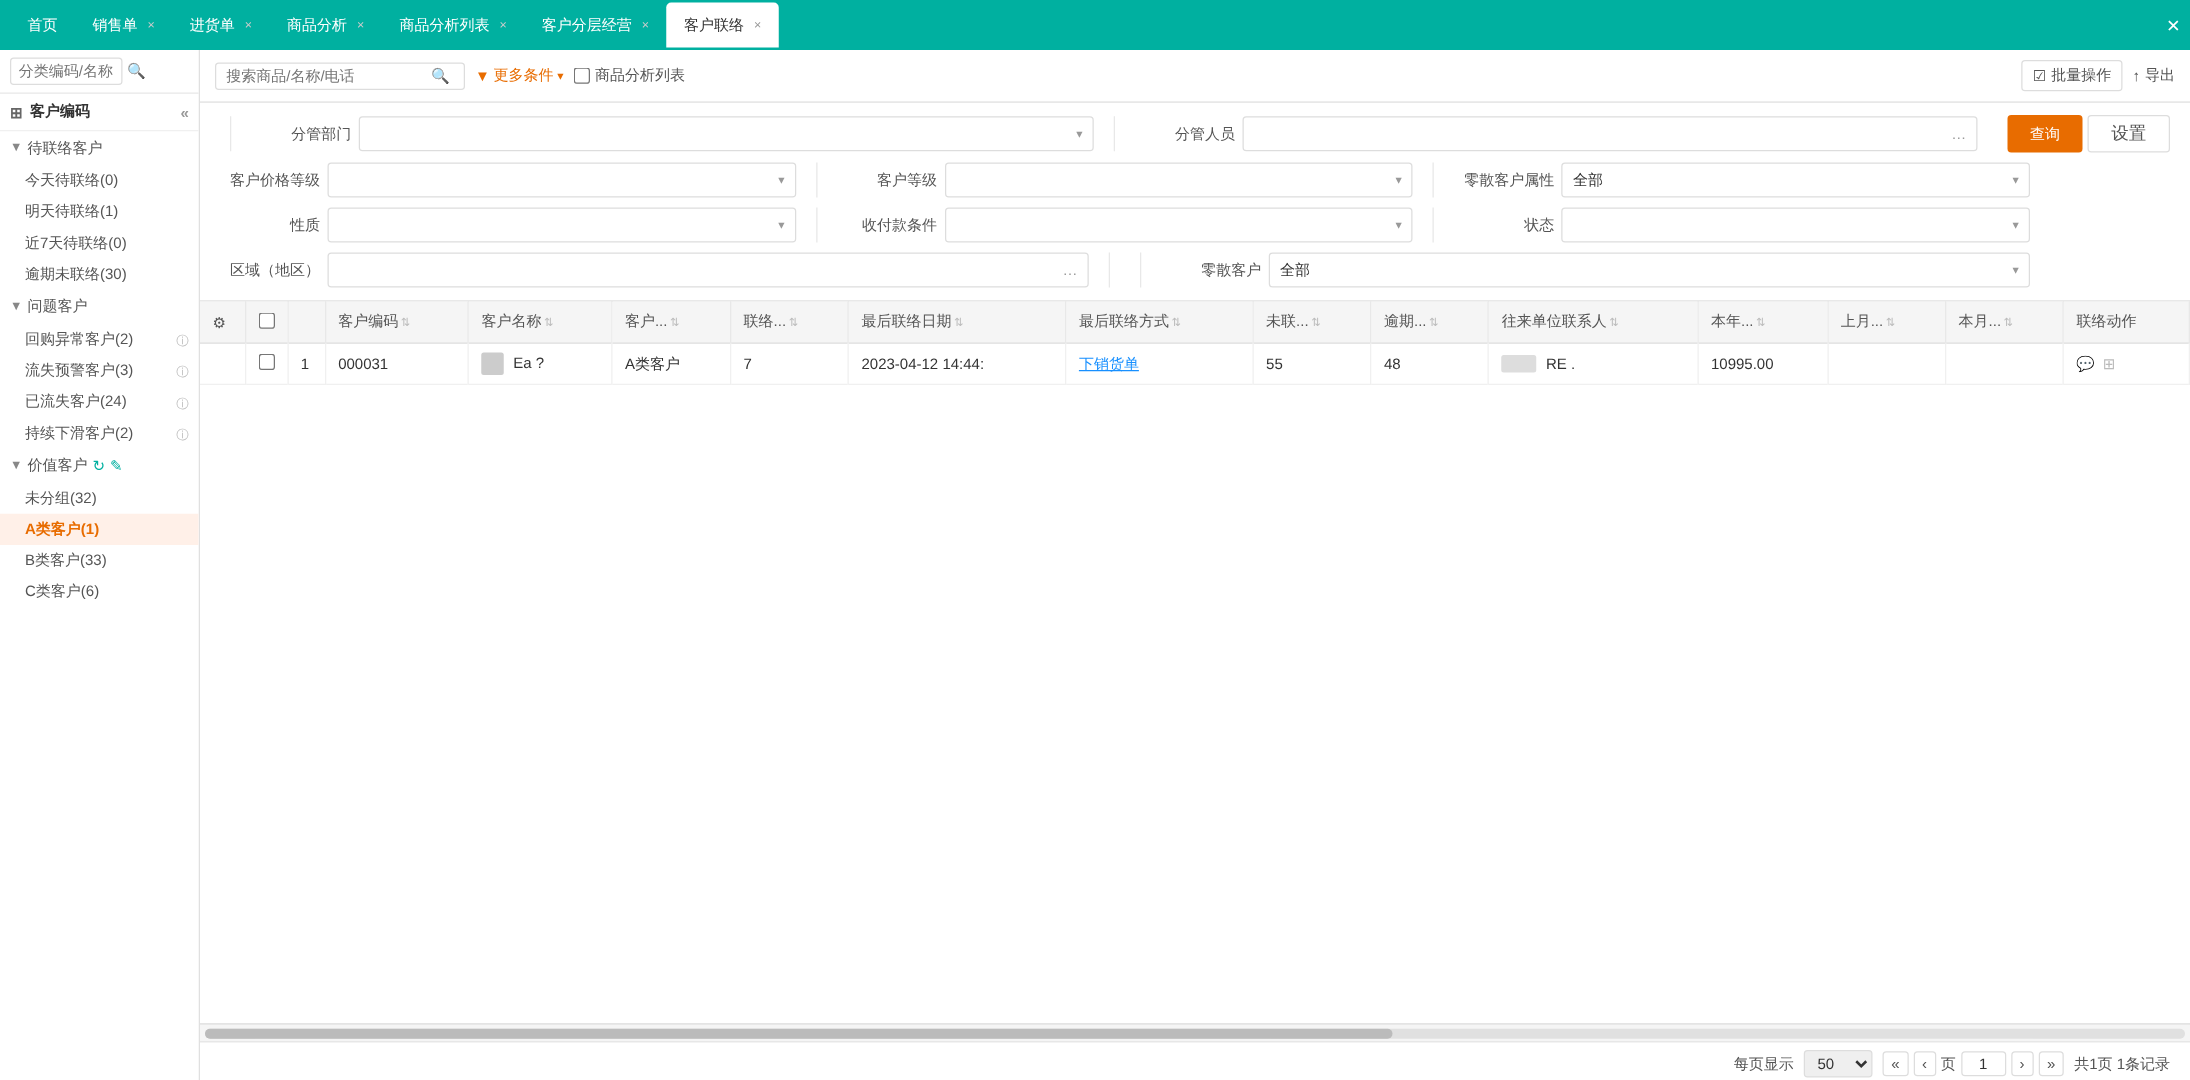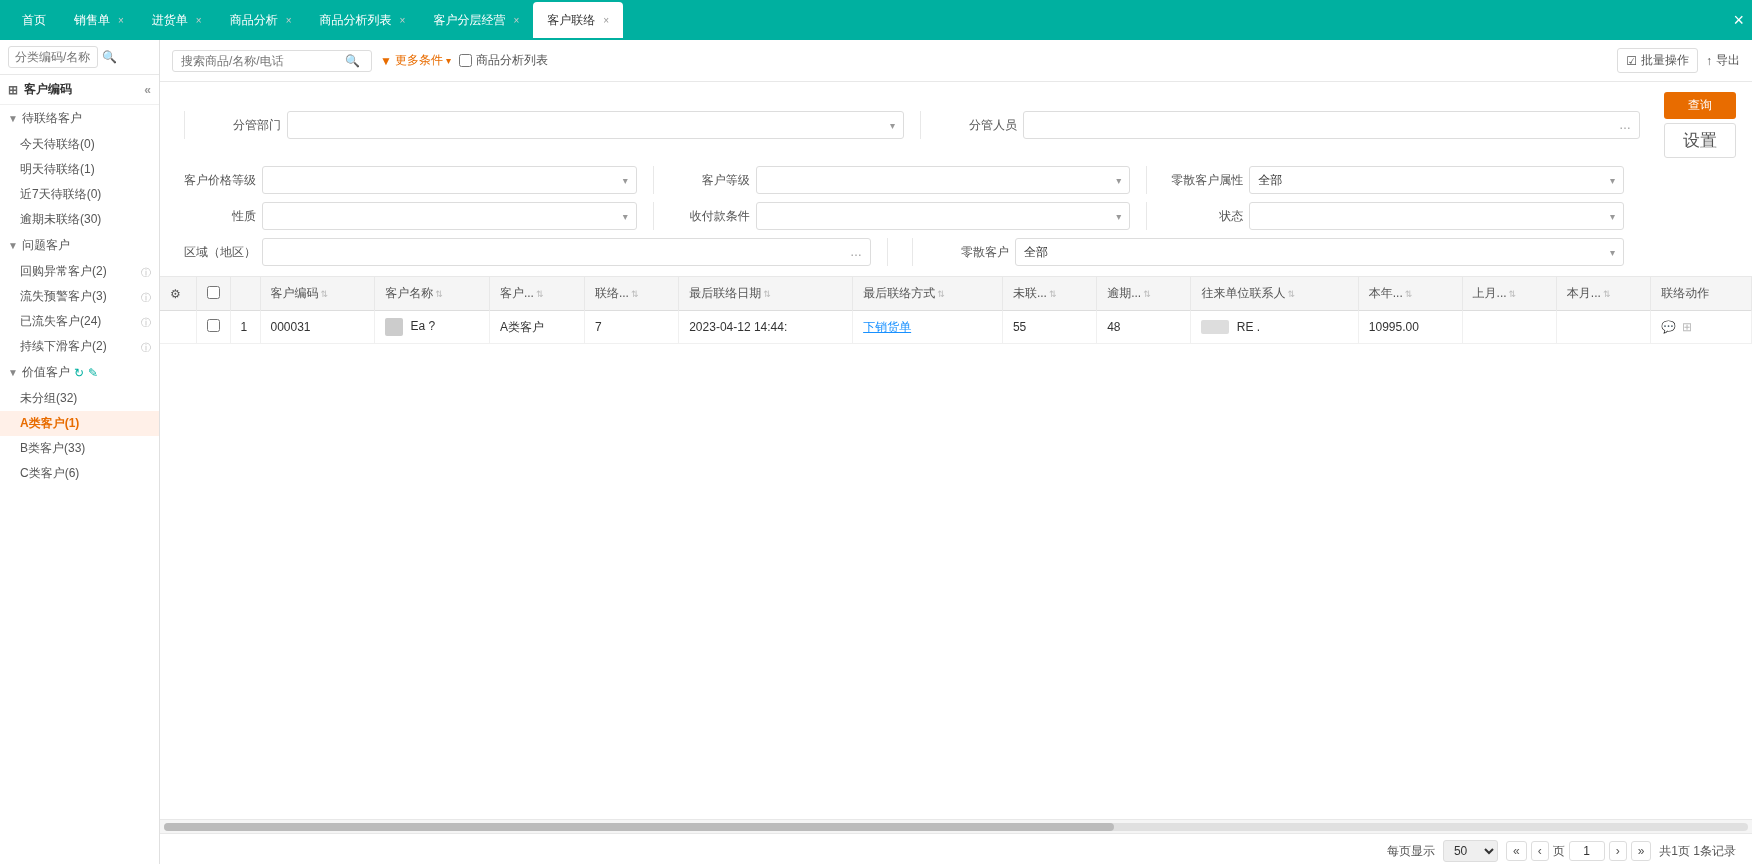--- a/index.html
+++ b/index.html
@@ -245,27 +245,27 @@
       font-size: 12px;
       cursor: pointer;
       white-space: nowrap;
     }
     .settings-btn {
       background: #fff;
       color: #555;
       border: 1px solid #ddd;
       border-radius: 3px;
       padding: 5px 18px;
-      font-size: 17px;
+      font-size: 14px;
       cursor: pointer;
       white-space: nowrap;
     }
     .btn-group {
       display: flex;
-      flex-direction: column;
+      flex-direction: row;
       gap: 4px;
     }
 
     
     .table-container {
       flex: 1;
       overflow: auto;
       background: #fff;
       margin: 0;
     }

